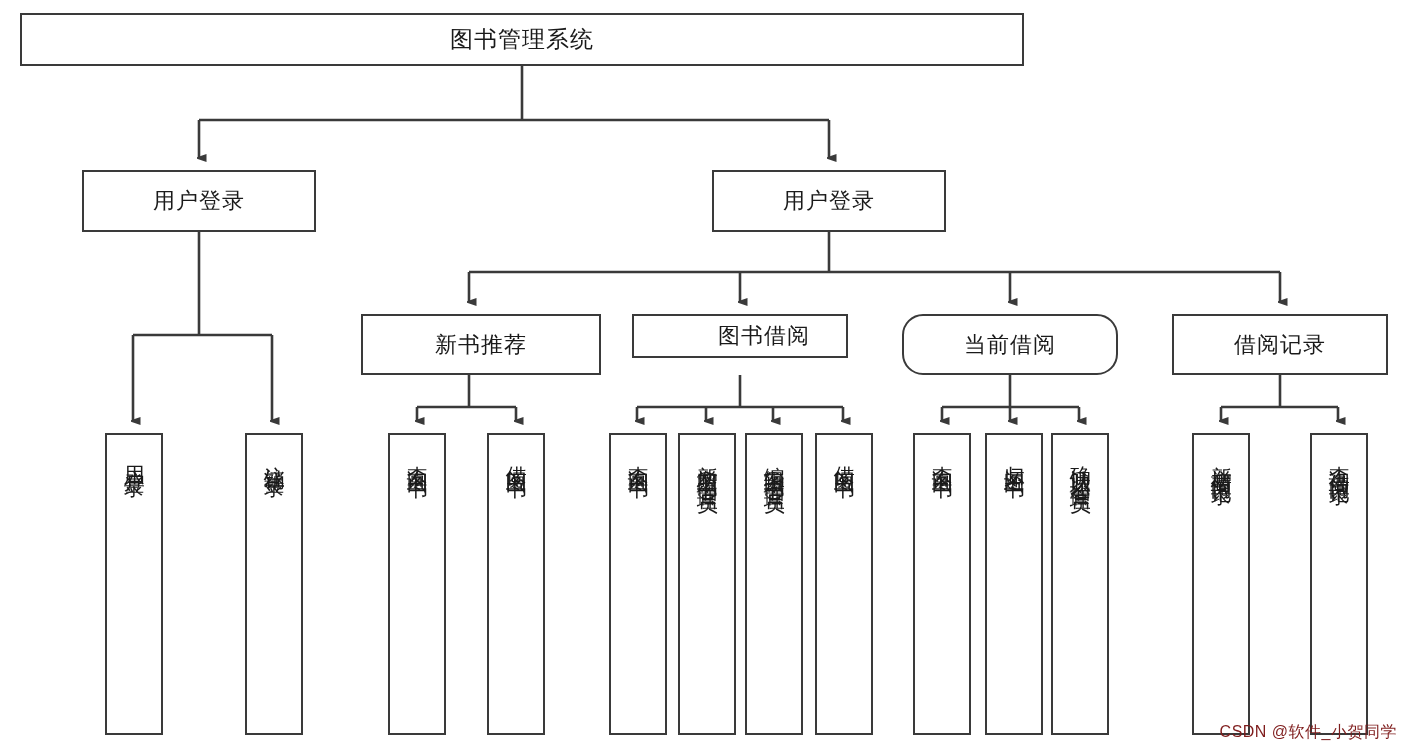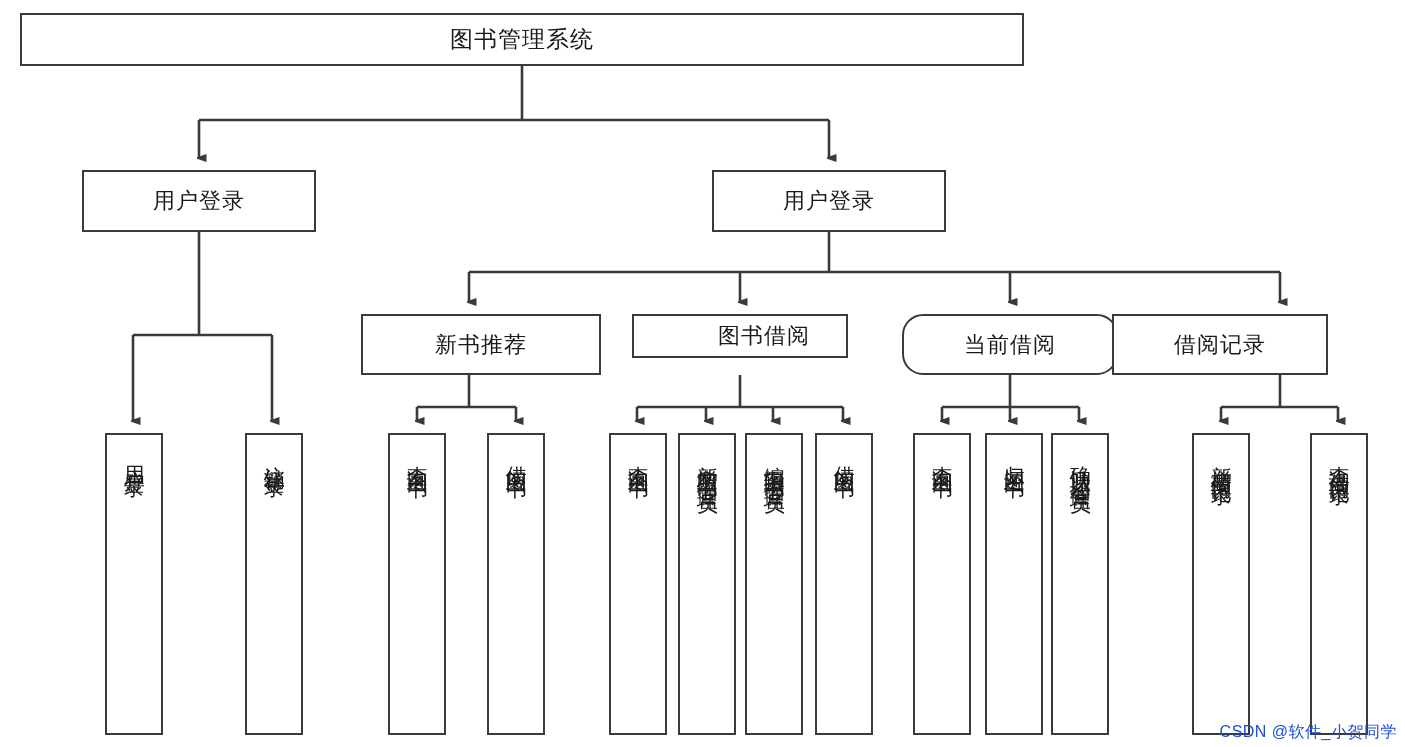--- a/index.html
+++ b/index.html
@@ -52,21 +52,21 @@
     text-orientation: upright;
     font-size: 21px;
     letter-spacing: 4px;
     white-space: nowrap;
   }
   .watermark {
     position: absolute;
     right: 8px;
     bottom: 4px;
     font-size: 16px;
-    color: #1d4ed8;
+    color: #7f1d1d;
     white-space: nowrap;
     letter-spacing: 0.5px;
   }
 </style>
 </head>
 <body>
 
 <div id="canvas">
 
   <svg class="edges" viewBox="0 0 1405 747">
@@ -132,21 +132,21 @@
 
   <div class="node" style="left:361px; top:314px; width:240px; height:61px;">
     <span class="label">新书推荐</span>
   </div>
   <div class="node" style="left:632px; top:314px; width:216px; height:44px;padding-left:48px;">
     <span class="label">图书借阅</span>
   </div>
   <div class="node" style="left:902px; top:314px; width:216px; height:61px;border-radius:21px;">
     <span class="label">当前借阅</span>
   </div>
-  <div class="node" style="left:1112px; top:314px; width:216px; height:61px;">
+  <div class="node" style="left:1172px; top:314px; width:216px; height:61px;">
     <span class="label">借阅记录</span>
   </div>
 
   <div class="node leaf" style="left:105px; top:433px; width:58px; height:302px;">
     <span class="label">用户登录</span>
   </div>
   <div class="node leaf" style="left:245px; top:433px; width:58px; height:302px;">
     <span class="label">注销登录</span>
   </div>
 

